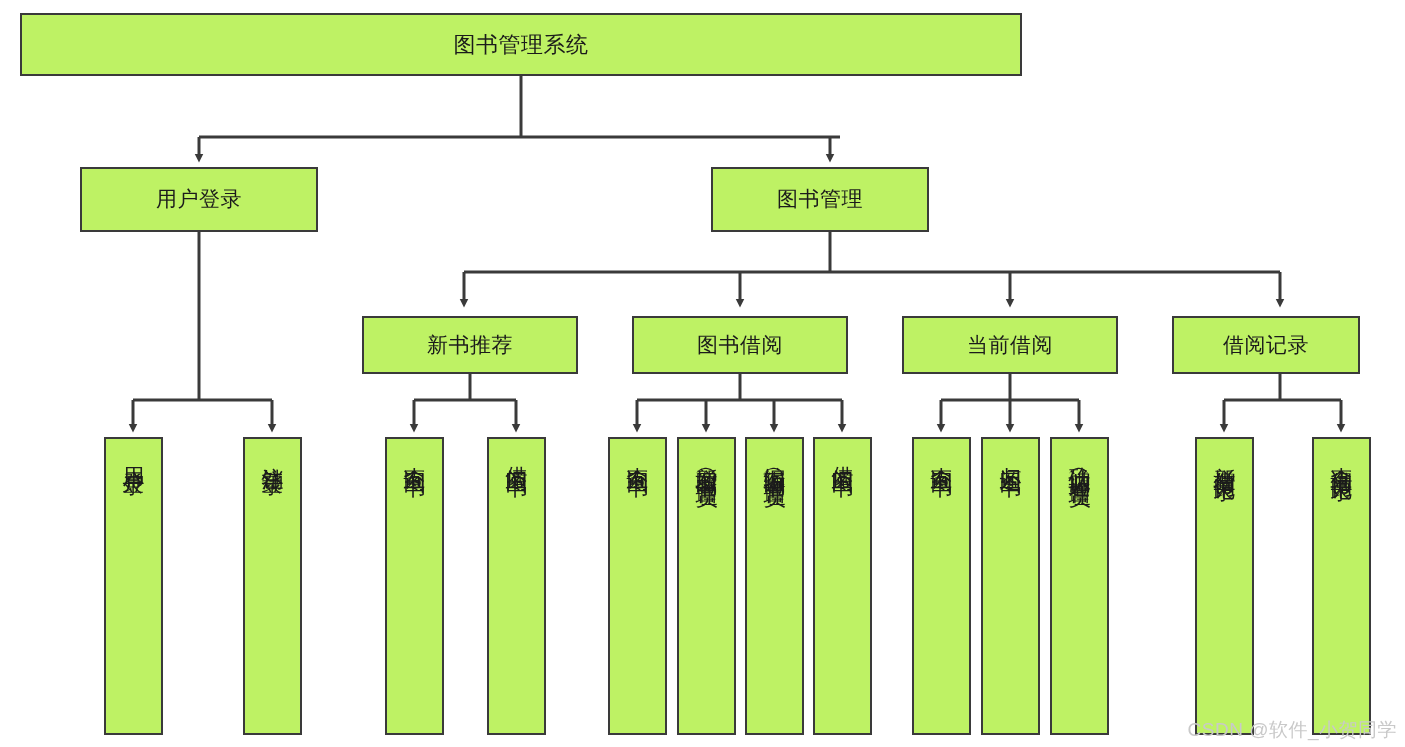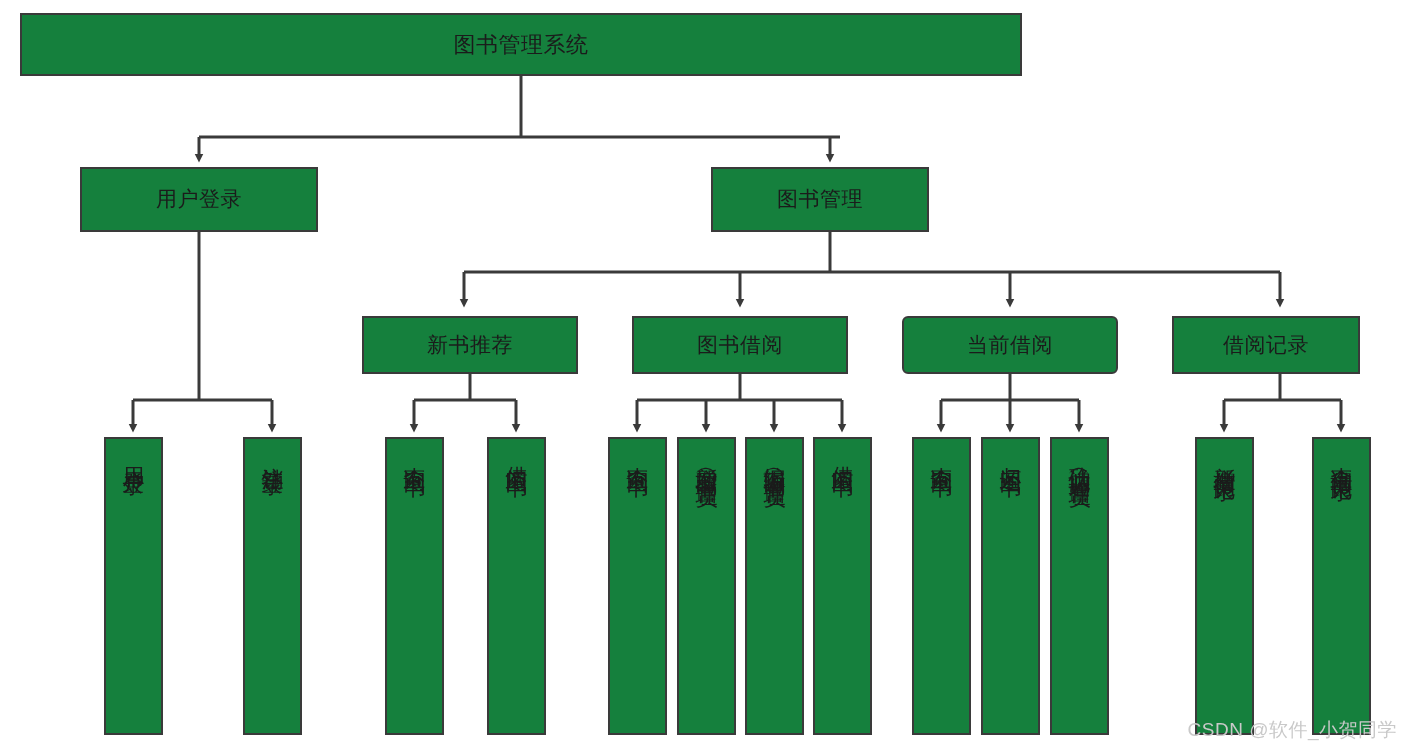--- a/index.html
+++ b/index.html
@@ -21,21 +21,21 @@
     position: absolute;
     left: 0;
     top: 0;
     width: 1405px;
     height: 747px;
     pointer-events: none;
   }
   .node {
     position: absolute;
     box-sizing: border-box;
-    background: #15803d;
+    background: #bef264;
     border: 2px solid #3a3a3a;
     display: flex;
     align-items: center;
     justify-content: center;
     color: #1b1b1b;
     text-align: center;
   }
   .node-label {
     display: block;
     line-height: 1.08;
@@ -137,21 +137,21 @@
   <div class="node horiz" style="left:711px; top:167px; width:218px; height:65px;">
     <span class="node-label">图书管理</span>
   </div>
 
   <div class="node horiz" style="left:362px; top:316px; width:216px; height:58px;">
     <span class="node-label">新书推荐</span>
   </div>
   <div class="node horiz" style="left:632px; top:316px; width:216px; height:58px;">
     <span class="node-label">图书借阅</span>
   </div>
-  <div class="node horiz" style="left:902px; top:316px; width:216px; height:58px;border-radius:6px;">
+  <div class="node horiz" style="left:902px; top:316px; width:216px; height:58px;">
     <span class="node-label">当前借阅</span>
   </div>
   <div class="node horiz" style="left:1172px; top:316px; width:188px; height:58px;">
     <span class="node-label">借阅记录</span>
   </div>
 
   <div class="node vert" style="left:104px; top:437px; width:59px; height:298px;">
     <span class="node-label">用户登录</span>
   </div>
   <div class="node vert" style="left:243px; top:437px; width:59px; height:298px;">

